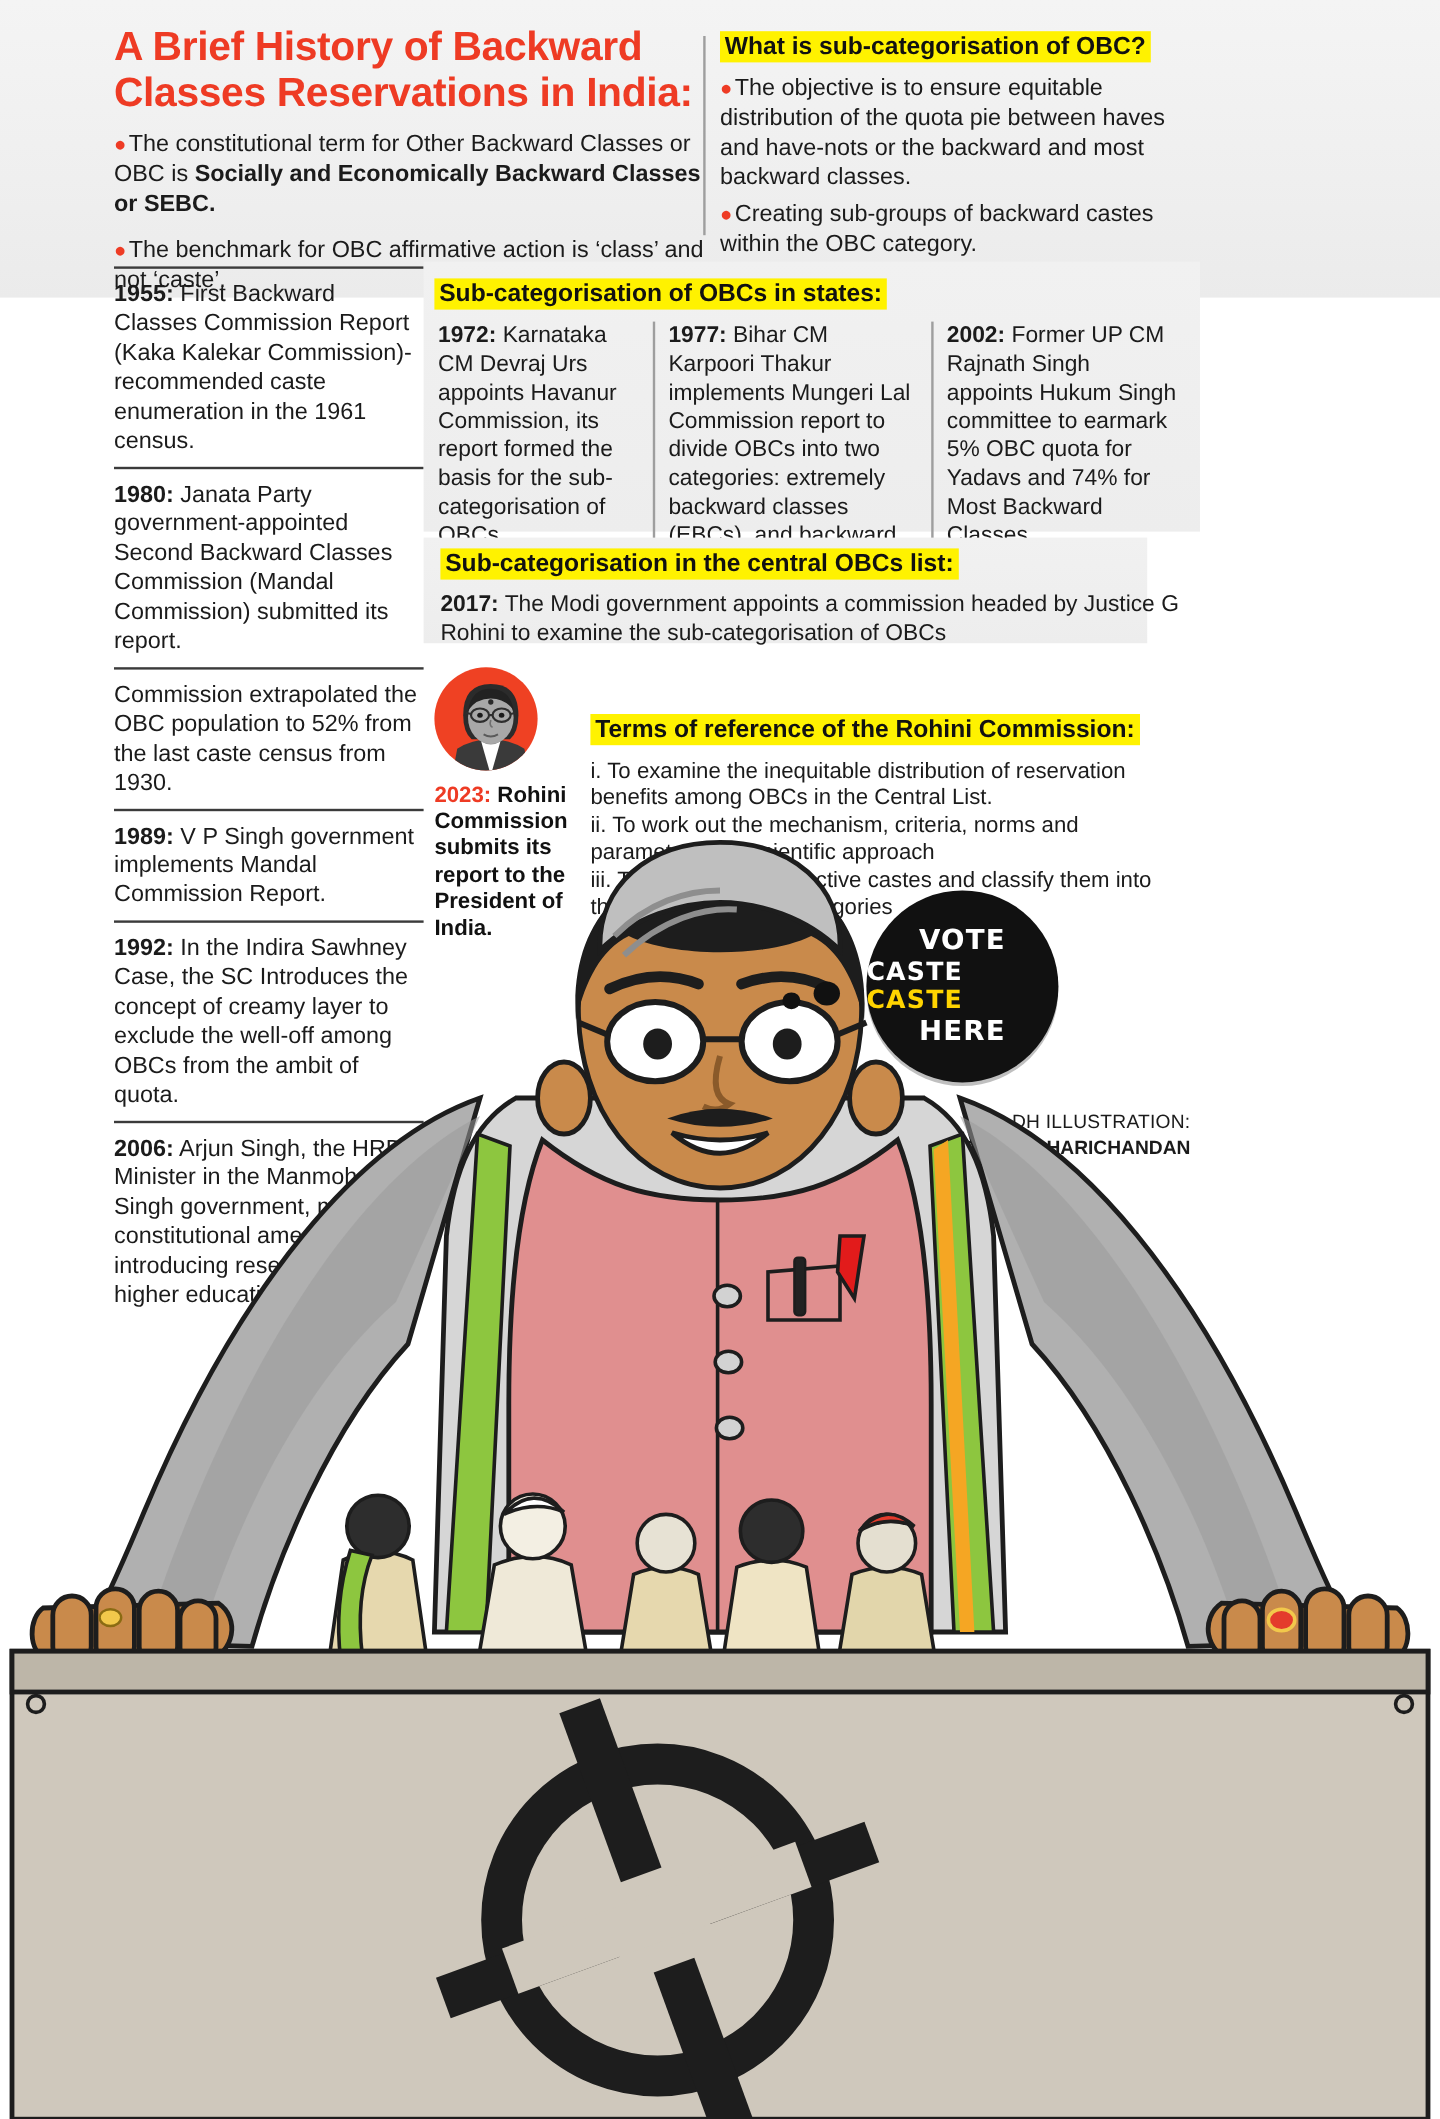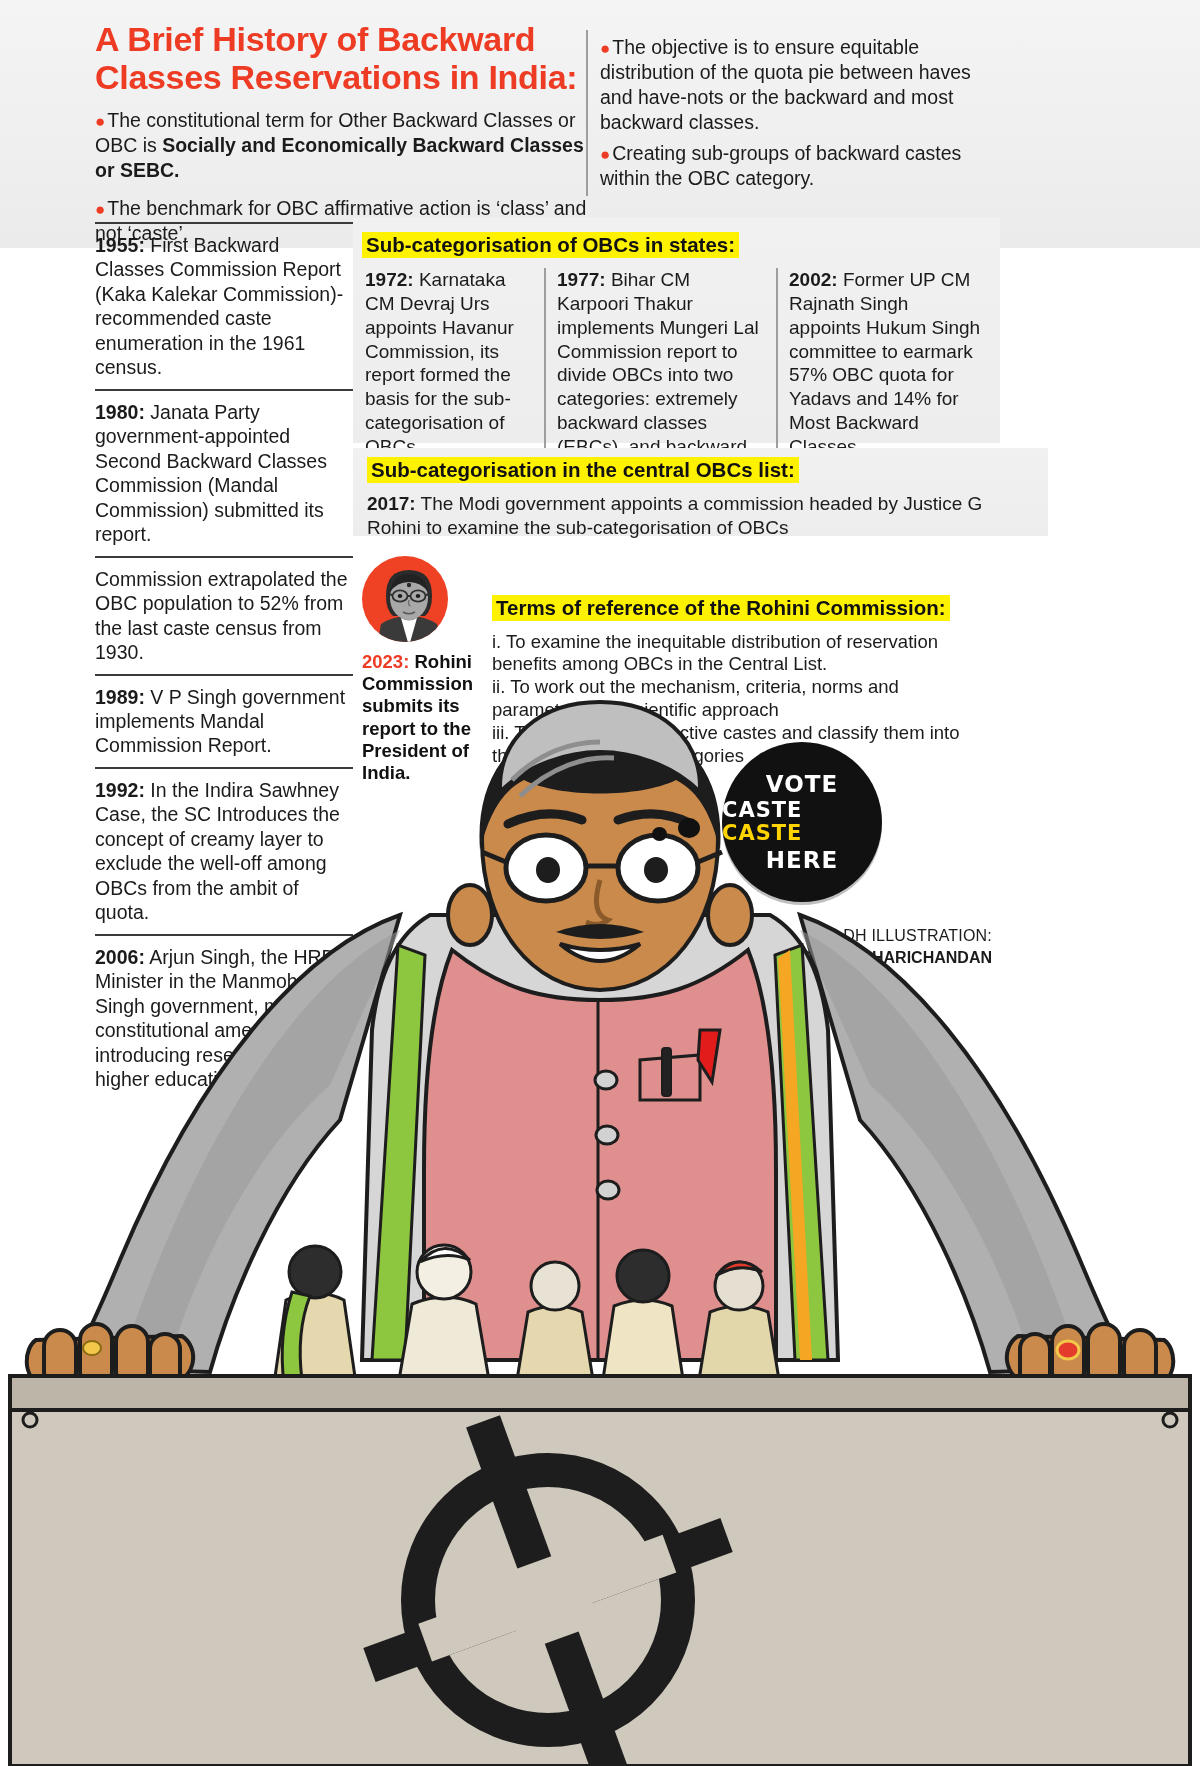--- a/index.html
+++ b/index.html
@@ -87,21 +87,21 @@
   .states-col {
     font-size: 19px; line-height: 1.255; color: #1b1b1b;
     padding: 0 11px;
   }
   .states-col.c0 { width: 185px; padding-left: 6px; }
   .states-col.c1 { width: 232px; border-left: 2px solid #9e9e9e; }
   .states-col.c2 { width: 218px; border-left: 2px solid #9e9e9e; }
 
   
   .central {
-    position: absolute; left: 353px; top: 448px; width: 695px; height: 88px;
+    position: absolute; left: 353px; top: 448px; width: 603px; height: 88px;
     background: linear-gradient(180deg,#f1f1f1 0%, #ededed 100%);
   }
   .central-hdr { position: absolute; left: 14px; top: 9px; font-size: 20.5px; }
   .central-body {
     position: absolute; left: 14px; top: 44px; width: 620px;
     font-size: 19px; line-height: 1.28; color: #1b1b1b;
   }
 
   
   .portrait-wrap { position: absolute; left: 362px; top: 556px; width: 120px; }
@@ -172,20 +172,23 @@
       <span class="bullet-dot">●</span><span>The constitutional term for Other Backward Classes or OBC is </span><b>Socially and Economically Backward Classes or SEBC.</b>
     </p>
     <p>
       <span class="bullet-dot">●</span><span>The benchmark for OBC affirmative action is ‘class’ and not ‘caste’.</span>
     </p>
   </div>
 
   <div class="vdivide"></div>
 
   <div class="whatis">
+    <div class="hdr">
+      <span class="hl">What is sub-categorisation of OBC?</span>
+    </div>
     <div class="body">
       <p>
         <span class="bullet-dot">●</span><span>The objective is to ensure equitable distribution of the quota pie between haves and have-nots or the backward and most backward classes.</span>
       </p>
       <p>
         <span class="bullet-dot">●</span><span>Creating sub-groups of backward castes within the OBC category.</span>
       </p>
     </div>
   </div>
 
@@ -221,21 +224,21 @@
       <span class="hl">Sub-categorisation of OBCs in states:</span>
     </div>
     <div class="states-cols">
       <div class="states-col c0">
         <b>1972:</b><span> Karnataka CM Devraj Urs appoints Havanur Commission, its report formed the basis for the sub-categorisation of OBCs.</span>
       </div>
       <div class="states-col c1">
         <b>1977:</b><span> Bihar CM Karpoori Thakur implements Mungeri Lal Commission report to divide OBCs into two categories: extremely backward classes (EBCs), and backward classes</span>
       </div>
       <div class="states-col c2">
-        <b>2002:</b><span> Former UP CM Rajnath Singh appoints Hukum Singh committee to earmark 57% OBC quota for Yadavs and 14% for Most Backward Classes</span>
+        <b>2002:</b><span> Former UP CM Rajnath Singh appoints Hukum Singh committee to earmark 5% OBC quota for Yadavs and 74% for Most Backward Classes</span>
       </div>
     </div>
   </div>
 
   <div class="central">
     <div class="central-hdr">
       <span class="hl">Sub-categorisation in the central OBCs list:</span>
     </div>
     <div class="central-body">
       <b>2017:</b><span> The Modi government appoints a commission headed by Justice G Rohini to examine the sub-categorisation of OBCs</span>

